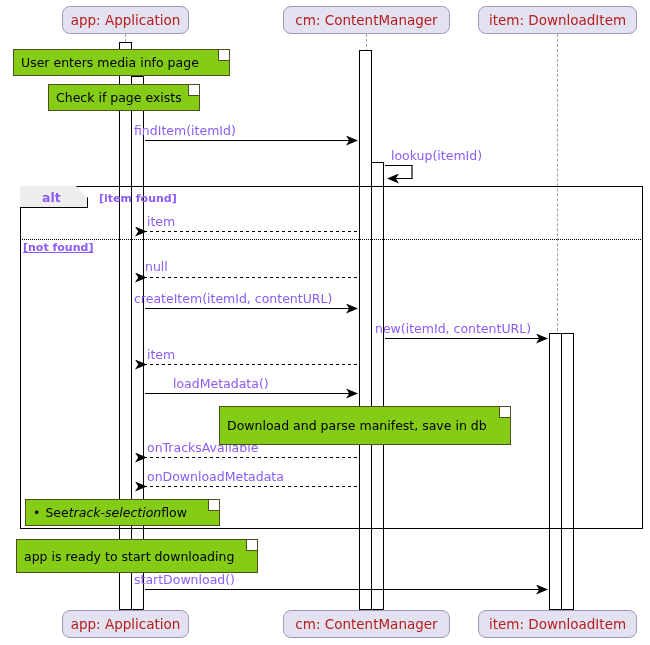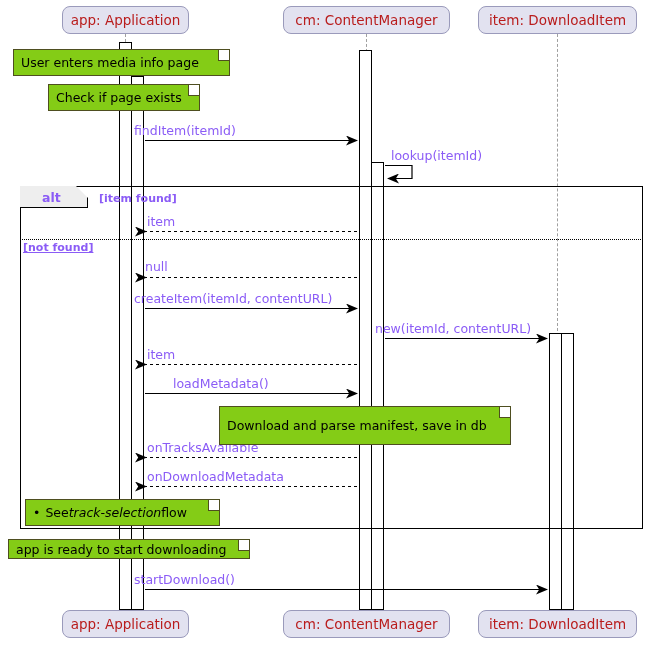--- a/index.html
+++ b/index.html
@@ -209,18 +209,18 @@
   </div>
 
   <div class="note" style="left:25px; top:499px; width:195px; height:27px;">
     <span style="margin-right:5px;">•</span>
       <span>See </span>
       <i>track-selection</i>
       <span> flow</span>
     <span class="fold"></span>
   </div>
 
-  <div class="note" style="left:8px; top:539px; width:242px; height:20px;">
+  <div class="note" style="left:16px; top:539px; width:242px; height:34px;">
     <span>app is ready to start downloading</span>
     <span class="fold"></span>
   </div>
 
 </div>
 
 </body></html>

